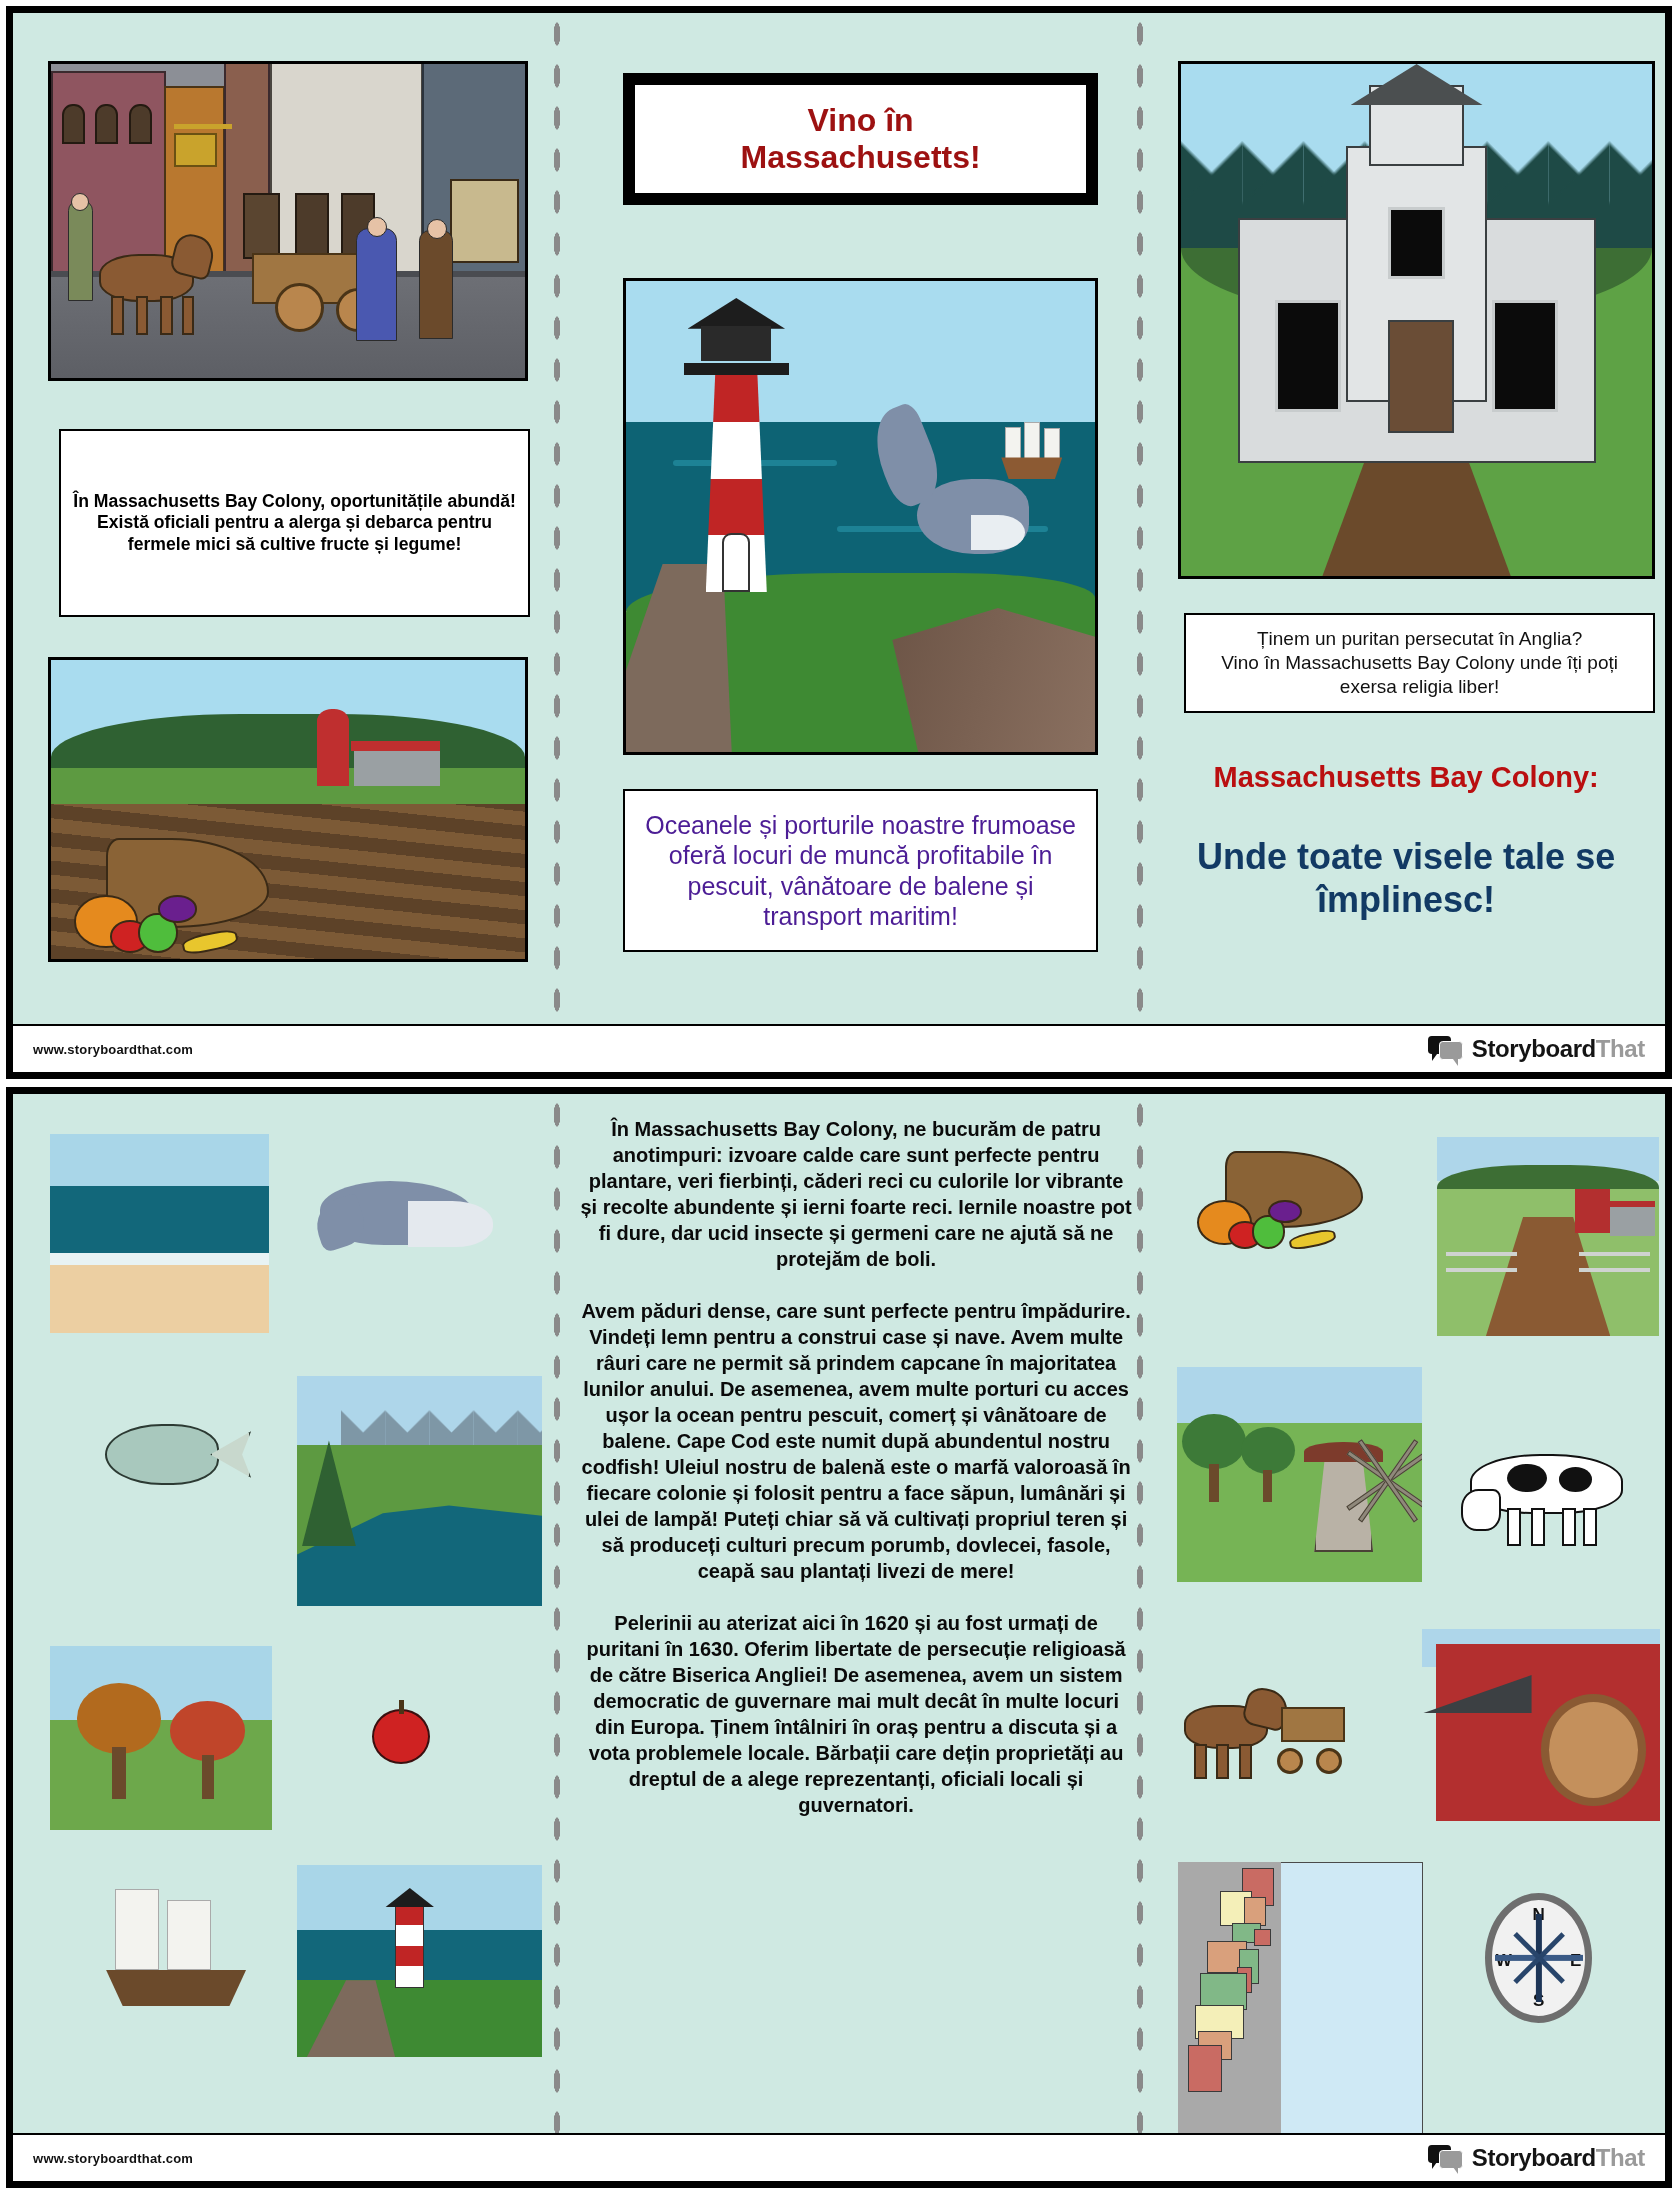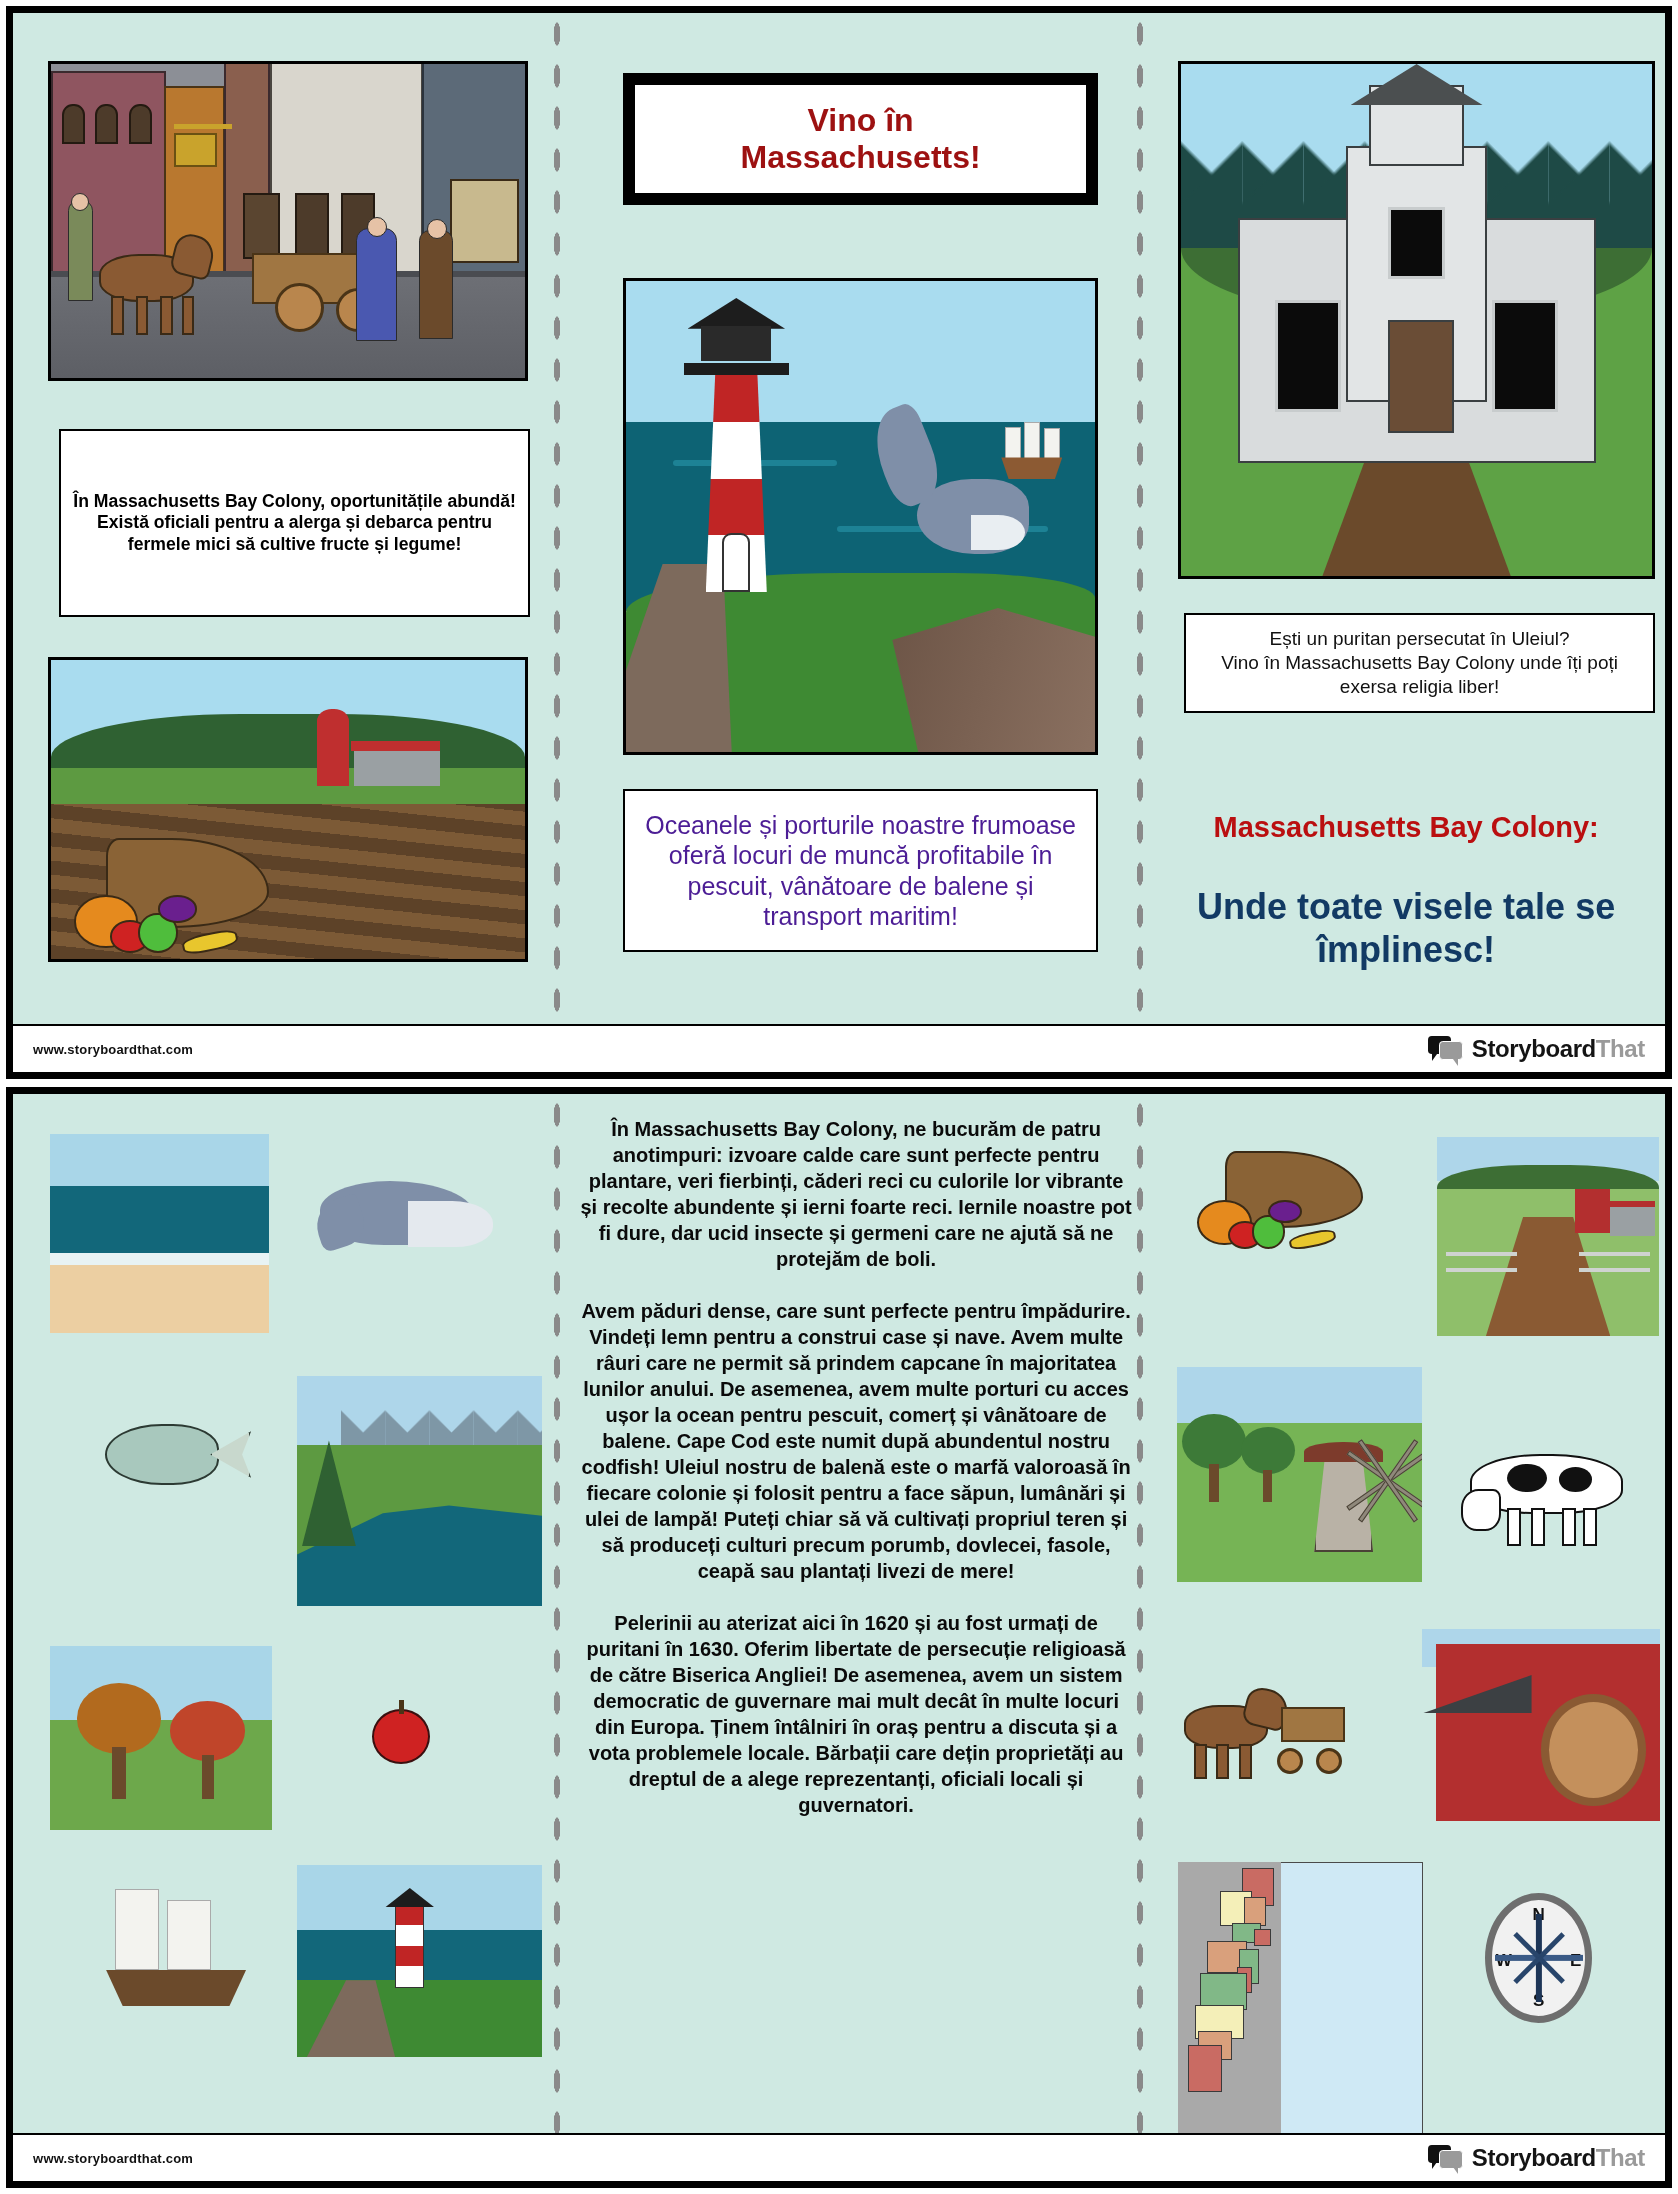--- a/index.html
+++ b/index.html
@@ -371,25 +371,25 @@
         <div class="ch-win" style="left:66%;top:46%;width:14%;height:22%;"></div>
         <div class="ch-tower"></div>
         <div class="ch-win" style="left:44%;top:28%;width:12%;height:14%;"></div>
         <div class="ch-cupola"></div>
         <div class="ch-dome"></div>
         <div class="ch-door"></div>
       </div>
     </div>
 
     <div class="caption" style="left:1171px; top:600px; width:471px; height:100px;">
-      <div class="cap-reg" style="white-space:pre-line;">Ești un puritan persecutat în Uleiul?
+      <div class="cap-reg" style="white-space:pre-line;">Ținem un puritan persecutat în Anglia?
 Vino în Massachusetts Bay Colony unde îți poți exersa religia liber!</div>
     </div>
 
-    <div style="position:absolute;left:1121px;top:798px;width:544px;">
+    <div style="position:absolute;left:1121px;top:748px;width:544px;">
       <div class="heading-red" style="position:relative;">Massachusetts Bay Colony:</div>
       <div class="heading-navy" style="position:relative;margin-top:41px;">Unde toate visele tale se împlinesc!</div>
     </div>
 
     <div class="footer-bar">
       <span class="footer-url">www.storyboardthat.com</span>
       <span class="logo">
         <span class="logo-bubbles">
           <span class="bub bub-black"></span>
               <span class="bub bub-gray"></span>

